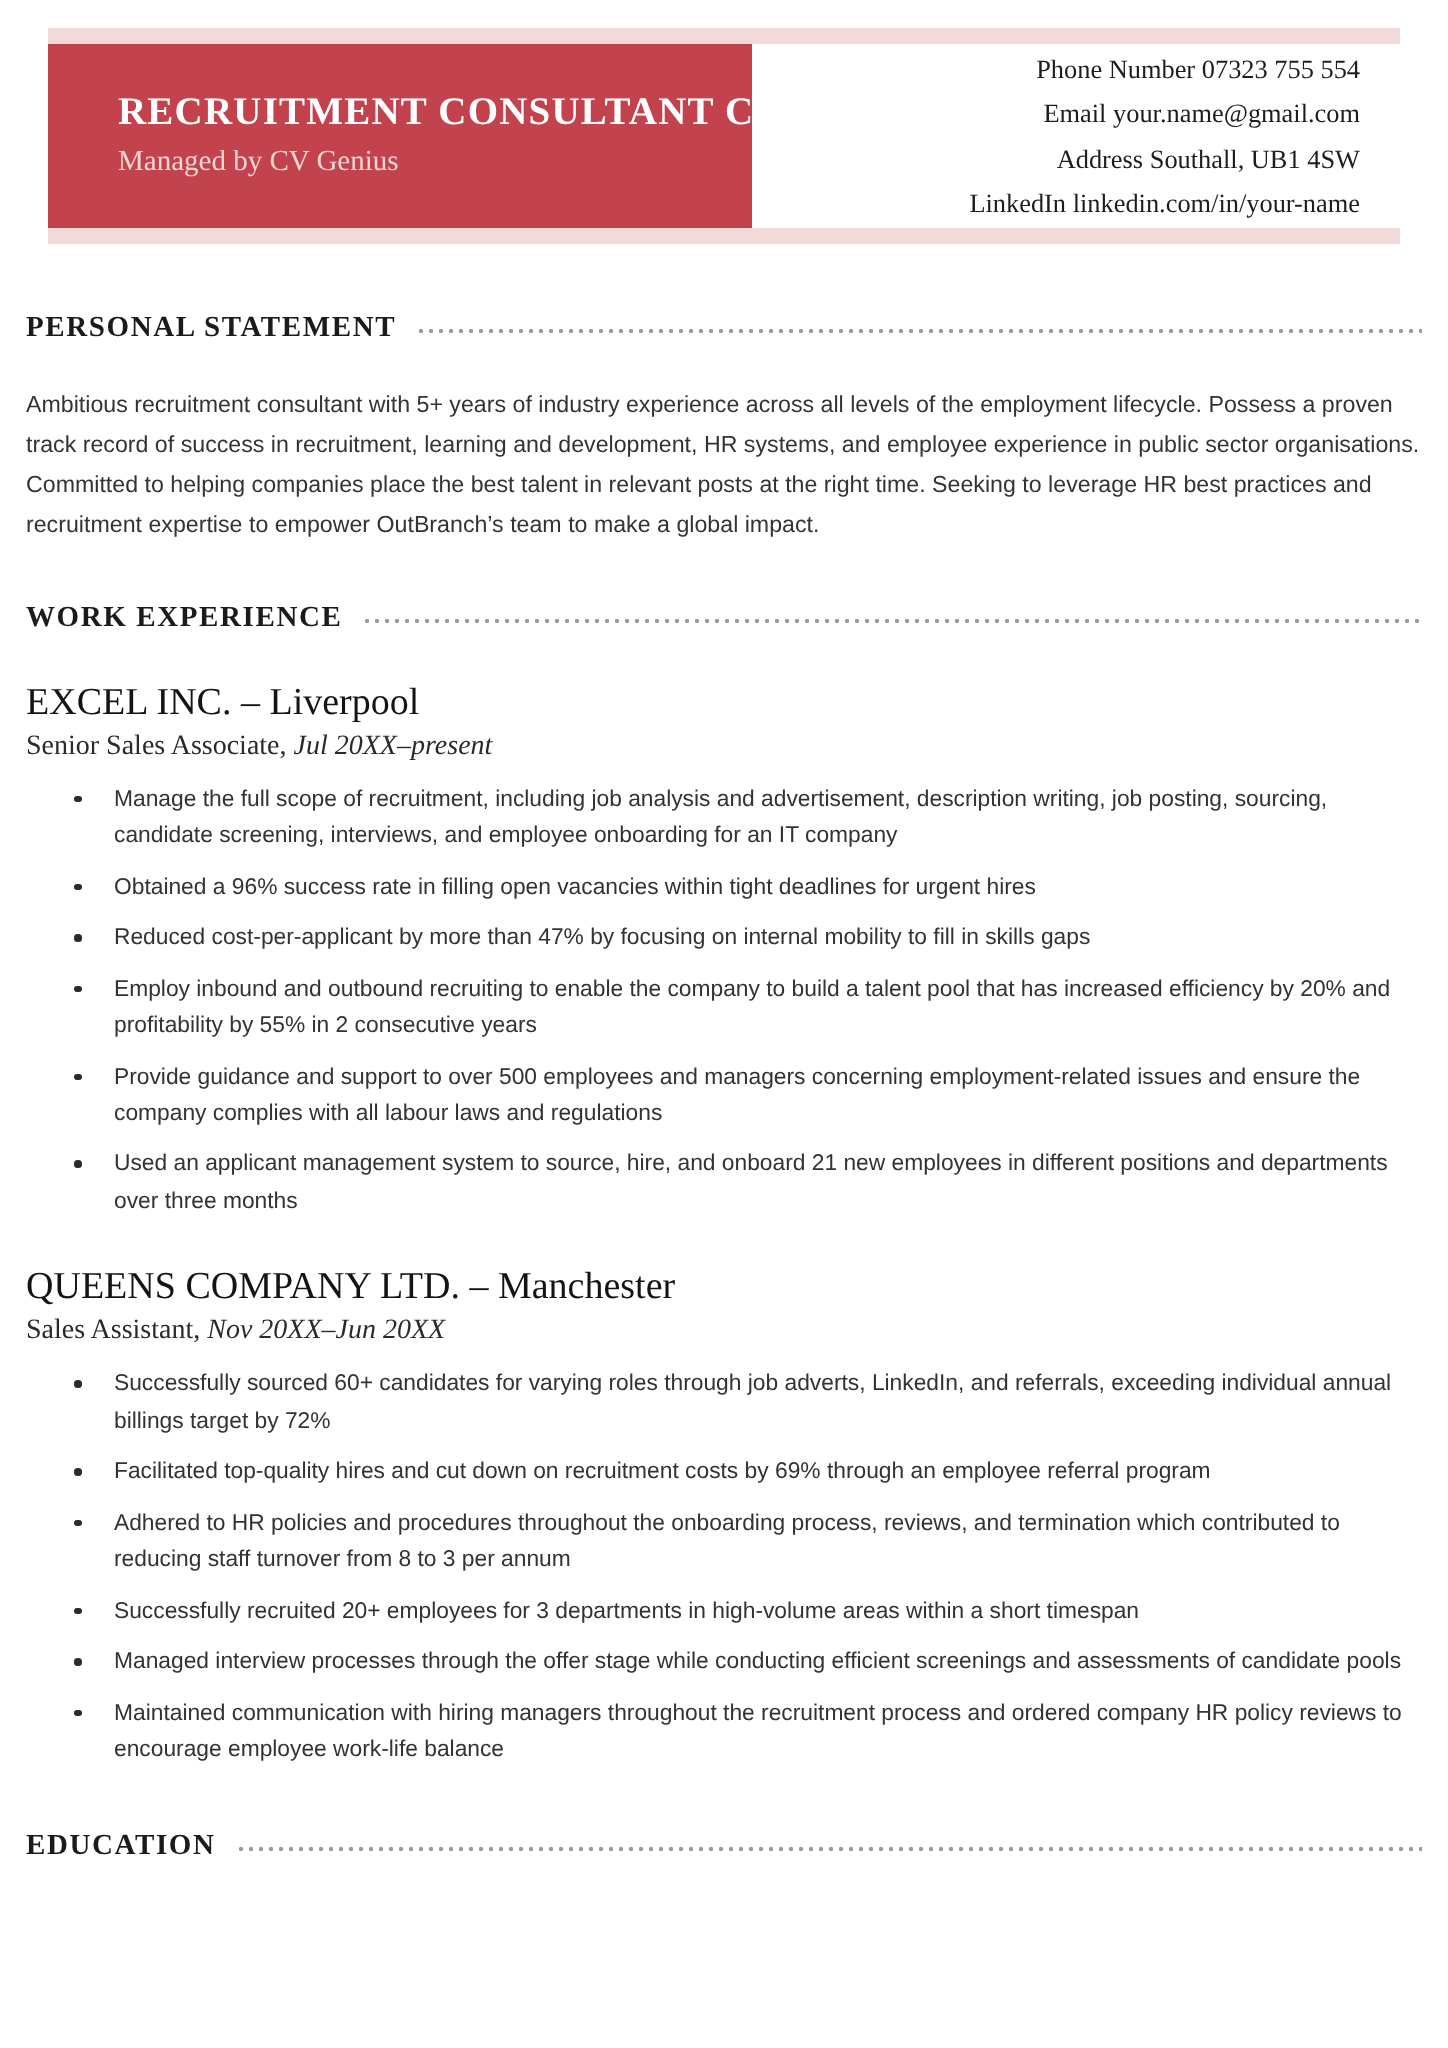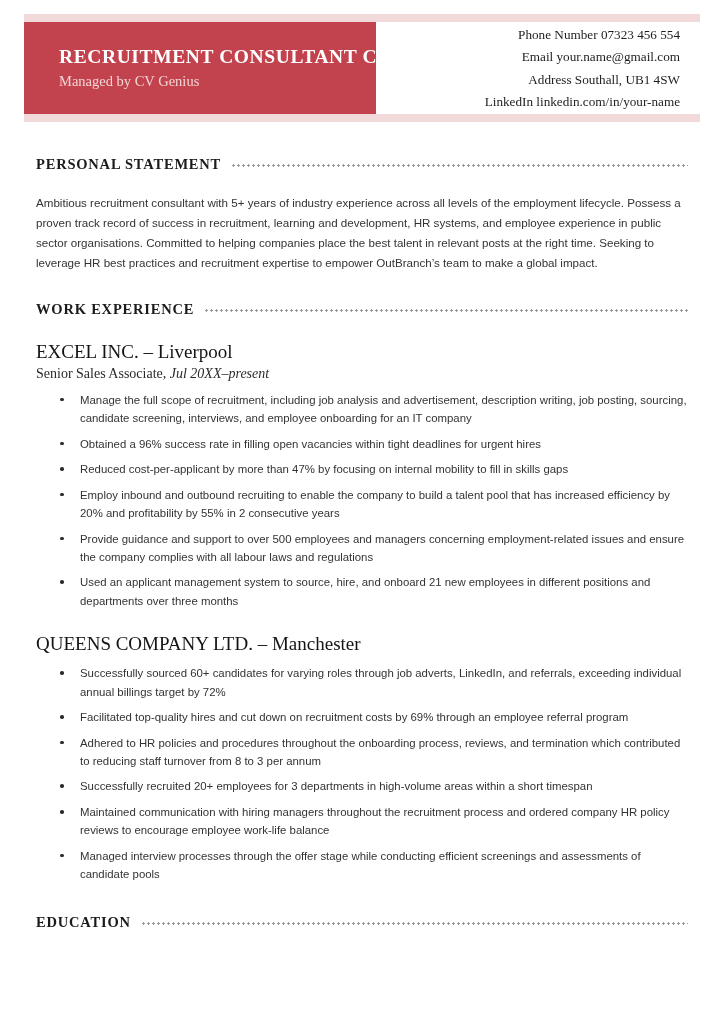--- a/index.html
+++ b/index.html
@@ -85,21 +85,21 @@
     margin: 4.5px 0;
     white-space: nowrap;
   }
   .contact-line .lbl {
     font-weight: normal;
     text-align: center;
   }
 
   
   .content {
-    padding: 0 36px;
+    padding: 0 13px;
     box-sizing: border-box;
   }
   .section {
     margin-top: 0;
   }
   .section-head {
     display: flex;
     align-items: center;
     gap: 10px;
   }
@@ -217,21 +217,21 @@
 
     <div class="header-main">
       <div class="header-red">
         <div class="cv-title">RECRUITMENT CONSULTANT CV</div>
         <div class="cv-subtitle">Managed by CV Genius</div>
       </div>
 
       <div class="header-contact">
         <div class="contact-line">
           <span class="lbl">Phone Number</span>
-          <span>07323 456 554</span>
+          <span>07323 755 554</span>
         </div>
         <div class="contact-line">
           <span class="lbl">Email</span>
           <span>your.name@gmail.com</span>
         </div>
         <div class="contact-line">
           <span class="lbl">Address</span>
           <span>Southall, UB1 4SW</span>
         </div>
         <div class="contact-line">
@@ -271,27 +271,31 @@
           <li>Obtained a 96% success rate in filling open vacancies within tight deadlines for urgent hires</li>
           <li>Reduced cost-per-applicant by more than 47% by focusing on internal mobility to fill in skills gaps</li>
           <li>Employ inbound and outbound recruiting to enable the company to build a talent pool that has increased efficiency by 20% and profitability by 55% in 2 consecutive years</li>
           <li>Provide guidance and support to over 500 employees and managers concerning employment-related issues and ensure the company complies with all labour laws and regulations</li>
           <li>Used an applicant management system to source, hire, and onboard 21 new employees in different positions and departments over three months</li>
         </ul>
       </div>
 
       <div class="job">
         <div class="job-company">QUEENS COMPANY LTD. – Manchester</div>
+        <div class="job-role">
+          <span>Sales Assistant,</span>
+          <span class="dates">Nov 20XX–Jun 20XX</span>
+        </div>
         <ul class="bullets">
           <li>Successfully sourced 60+ candidates for varying roles through job adverts, LinkedIn, and referrals, exceeding individual annual billings target by 72%</li>
           <li>Facilitated top-quality hires and cut down on recruitment costs by 69% through an employee referral program</li>
           <li>Adhered to HR policies and procedures throughout the onboarding process, reviews, and termination which contributed to reducing staff turnover from 8 to 3 per annum</li>
           <li>Successfully recruited 20+ employees for 3 departments in high-volume areas within a short timespan</li>
+          <li>Managed interview processes through the offer stage while conducting efficient screenings and assessments of candidate pools</li>
           <li>Maintained communication with hiring managers throughout the recruitment process and ordered company HR policy reviews to encourage employee work-life balance</li>
-          <li>Managed interview processes through the offer stage while conducting efficient screenings and assessments of candidate pools</li>
         </ul>
       </div>
     </div>
 
     <div class="section education">
       <div class="section-head">
         <div class="section-title">EDUCATION</div>
         <div class="dotline"></div>
       </div>
 

